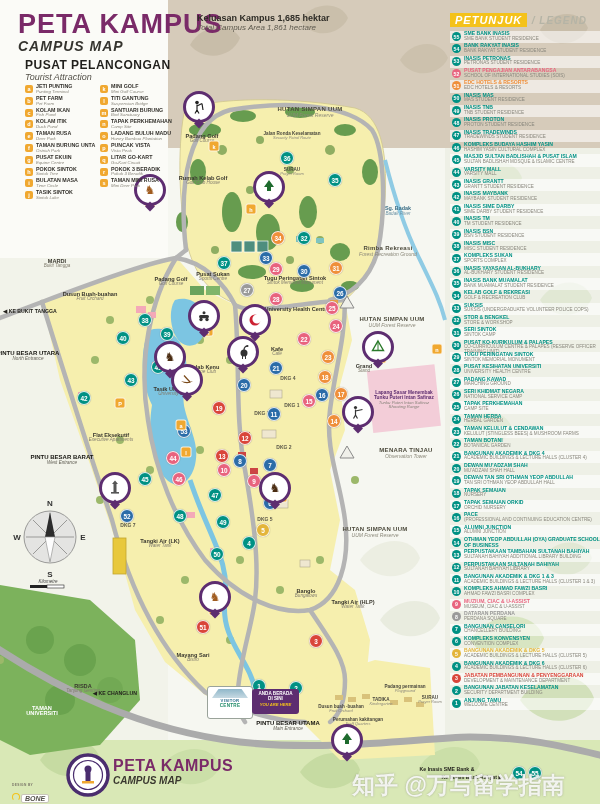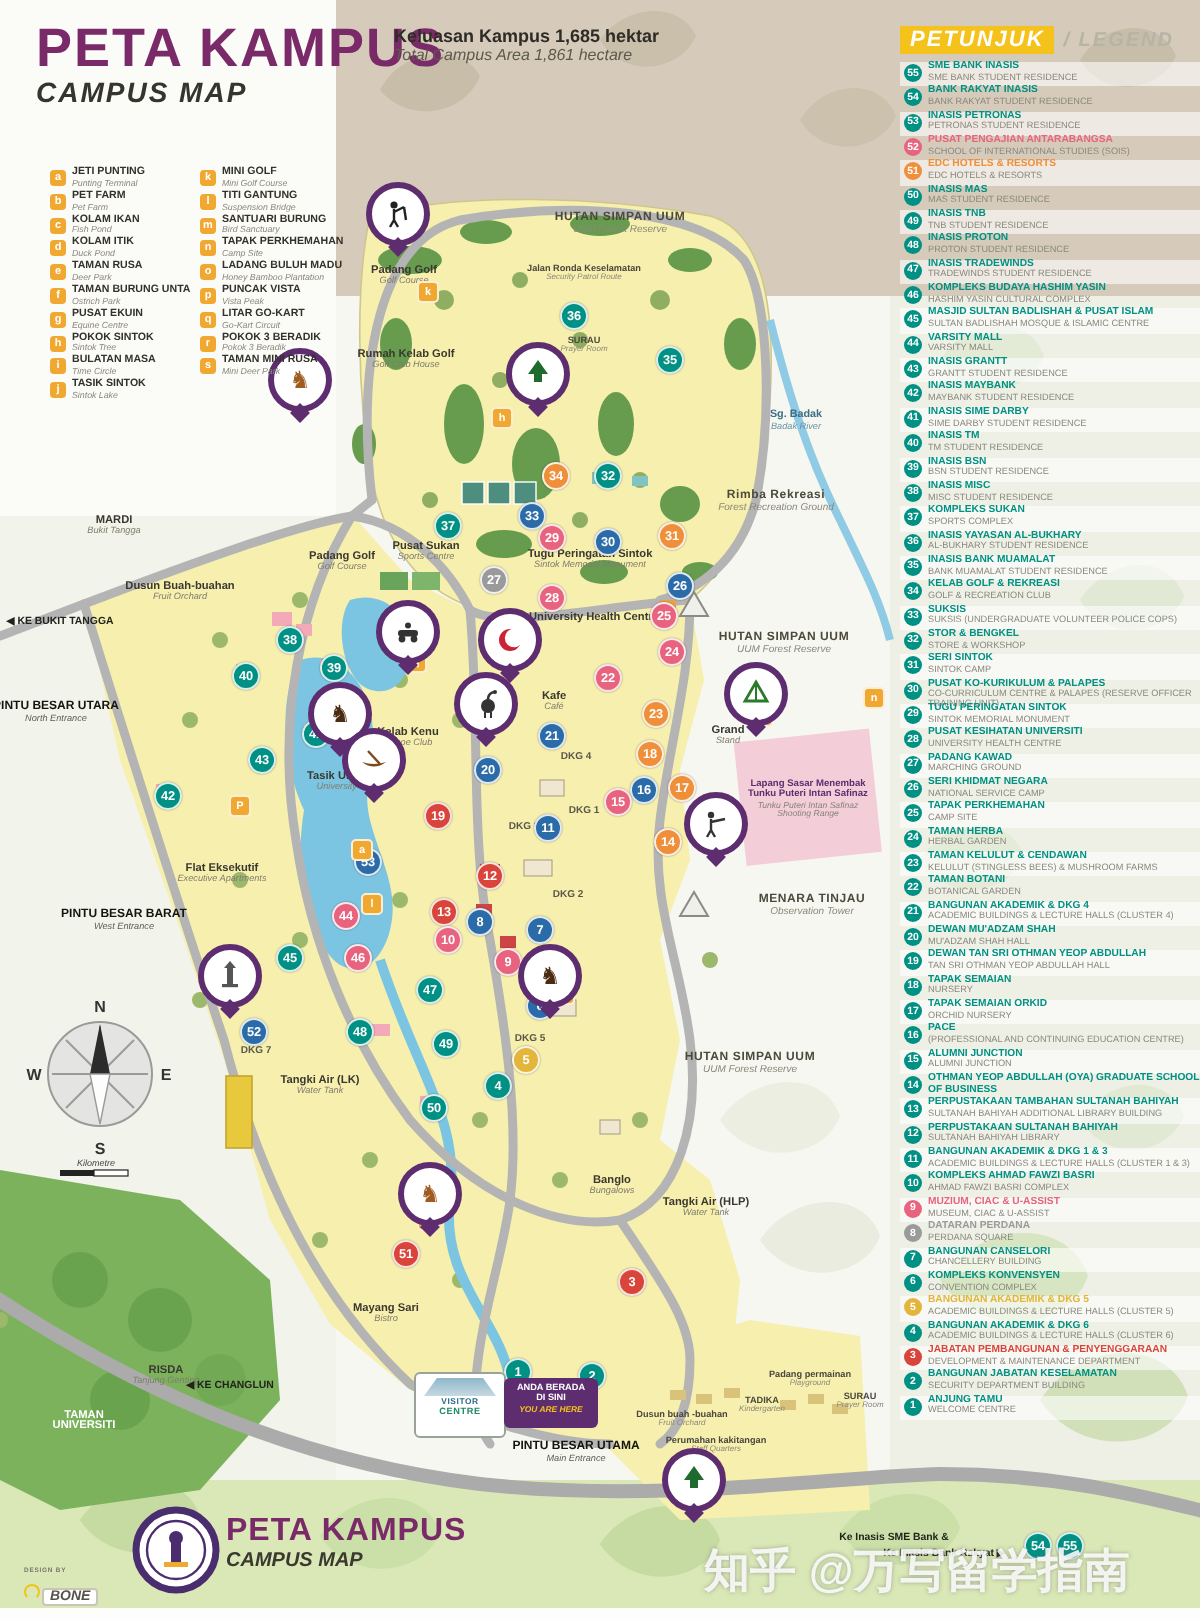--- a/index.html
+++ b/index.html
@@ -287,20 +287,24 @@
 
   <div class="hdr">
     <div class="t1">PETA KAMPUS</div>
     <div class="t2">CAMPUS MAP</div>
   </div>
   <div class="areabox">
     <div class="a1">Keluasan Kampus 1,685 hektar</div>
     <div class="a2">Total Campus Area 1,861 hectare</div>
   </div>
 
+  <div class="tour">
+    <div class="h1">PUSAT PELANCONGAN</div>
+    <div class="h2">Tourist Attraction</div>
+  </div>
   <div id="attr-col1" class="attr-col">
       <div class="attr-row">
         <div class="attr-badge">a</div>
         <div>
           <div class="attr-name">JETI PUNTING</div>
           <div class="attr-en">Punting Terminal</div>
         </div>
       </div>
       <div class="attr-row">
         <div class="attr-badge">b</div>

